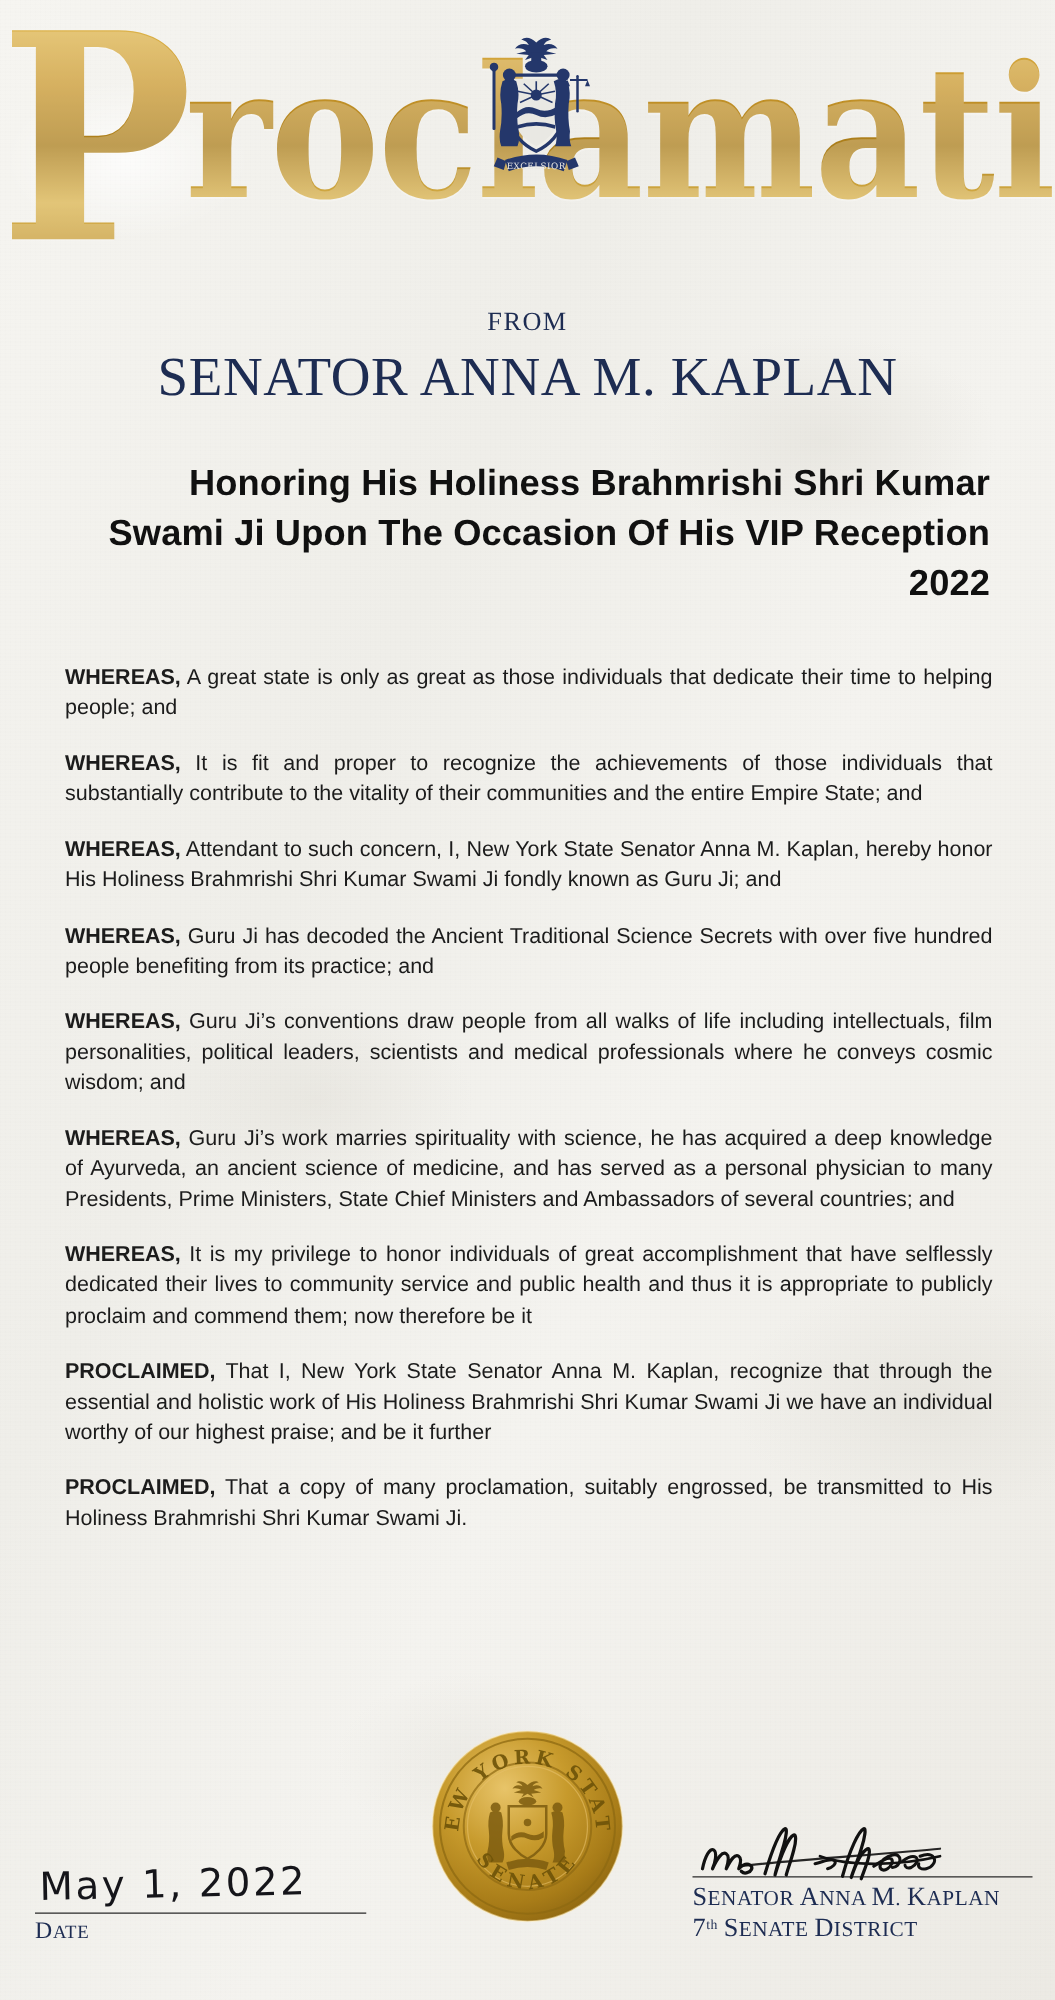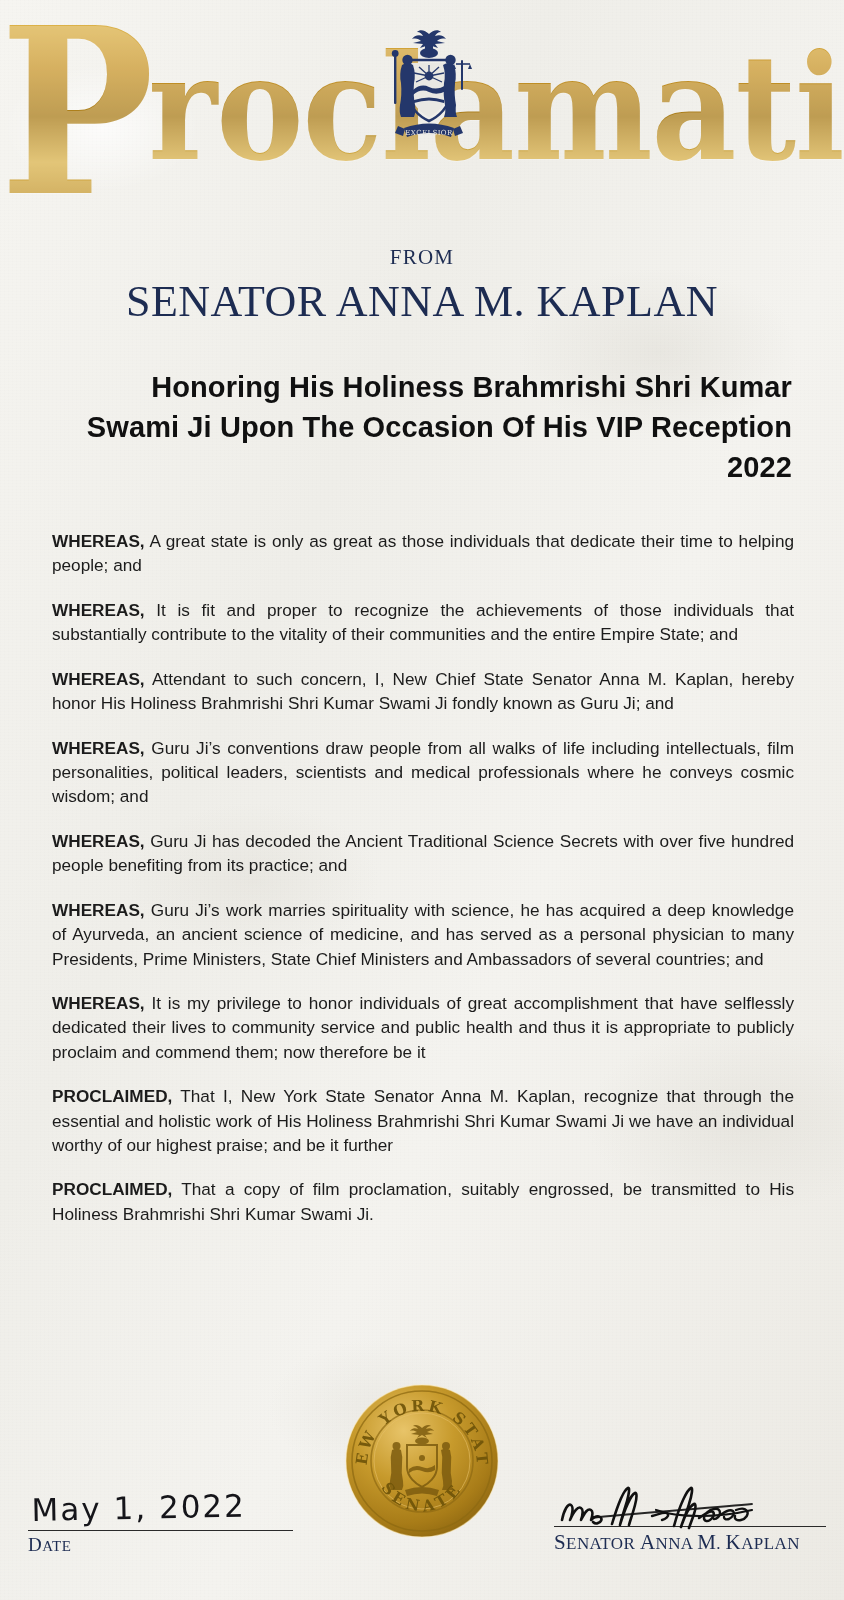--- a/index.html
+++ b/index.html
@@ -239,27 +239,27 @@
 
     <div class="from-line">FROM</div>
     <div class="senator-name">SENATOR ANNA M. KAPLAN</div>
   </div>
 
   <div class="honoree">Honoring His Holiness Brahmrishi Shri Kumar Swami Ji Upon The Occasion Of His VIP Reception 2022</div>
 
   <div class="body-block">
     <p class="para"><span class="lead">WHEREAS,</span><span> A great state is only as great as those individuals that dedicate their time to helping people; and</span></p>
     <p class="para"><span class="lead">WHEREAS,</span><span> It is fit and proper to recognize the achievements of those individuals that substantially contribute to the vitality of their communities and the entire Empire State; and</span></p>
-    <p class="para"><span class="lead">WHEREAS,</span><span> Attendant to such concern, I, New Chief State Senator Anna M. Kaplan, hereby honor His Holiness Brahmrishi Shri Kumar Swami Ji fondly known as Guru Ji; and</span></p>
+    <p class="para"><span class="lead">WHEREAS,</span><span> Attendant to such concern, I, New York State Senator Anna M. Kaplan, hereby honor His Holiness Brahmrishi Shri Kumar Swami Ji fondly known as Guru Ji; and</span></p>
+    <p class="para"><span class="lead">WHEREAS,</span><span> Guru Ji has decoded the Ancient Traditional Science Secrets with over five hundred people benefiting from its practice; and</span></p>
     <p class="para"><span class="lead">WHEREAS,</span><span> Guru Ji’s conventions draw people from all walks of life including intellectuals, film personalities, political leaders, scientists and medical professionals where he conveys cosmic wisdom; and</span></p>
-    <p class="para"><span class="lead">WHEREAS,</span><span> Guru Ji has decoded the Ancient Traditional Science Secrets with over five hundred people benefiting from its practice; and</span></p>
     <p class="para"><span class="lead">WHEREAS,</span><span> Guru Ji’s work marries spirituality with science, he has acquired a deep knowledge of Ayurveda, an ancient science of medicine, and has served as a personal physician to many Presidents, Prime Ministers, State Chief Ministers and Ambassadors of several countries; and</span></p>
     <p class="para"><span class="lead">WHEREAS,</span><span> It is my privilege to honor individuals of great accomplishment that have selflessly dedicated their lives to community service and public health and thus it is appropriate to publicly proclaim and commend them; now therefore be it</span></p>
     <p class="para"><span class="lead">PROCLAIMED,</span><span> That I, New York State Senator Anna M. Kaplan, recognize that through the essential and holistic work of His Holiness Brahmrishi Shri Kumar Swami Ji we have an individual worthy of our highest praise; and be it further</span></p>
-    <p class="para"><span class="lead">PROCLAIMED,</span><span> That a copy of film proclamation, suitably engrossed, be transmitted to His Holiness Brahmrishi Shri Kumar Swami Ji.</span></p>
+    <p class="para"><span class="lead">PROCLAIMED,</span><span> That a copy of many proclamation, suitably engrossed, be transmitted to His Holiness Brahmrishi Shri Kumar Swami Ji.</span></p>
   </div>
 
   <div class="footer">
 
     <svg class="seal" viewBox="0 0 154 154">
       <defs>
         <radialGradient id="goldg" cx="38%" cy="30%" r="78%">
           <stop offset="0%" stop-color="#e8c469"></stop>
           <stop offset="42%" stop-color="#c79a2c"></stop>
           <stop offset="78%" stop-color="#a87c18"></stop>
@@ -310,15 +310,16 @@
             <path d="M143 44 c6 -4 11 -8 14 -6 c2 2 0 6 -3 8 c-3 2 -6 1 -6 -2 c0 -4 5 -8 10 -9 c4 -1 6 1 6 4 c0 3 -3 6 -6 6" stroke-width="2.5"></path>
             <path d="M166 40 c4 -3 8 -5 11 -3 c2 2 0 6 -4 8 c-3 1 -5 0 -5 -2" stroke-width="2.4"></path>
             <path d="M180 36 c5 -2 9 -2 11 1 c2 3 -1 8 -6 9 c-4 1 -7 -1 -6 -4" stroke-width="2.4"></path>
             <path d="M100 36 c22 8 62 8 96 0" stroke-width="2.2"></path>
             <path d="M36 44 c30 -4 120 -10 160 -14" stroke-width="1.8" opacity="0.9"></path>
           </g>
         </svg>
       </div>
       <div class="rule"></div>
       <div class="sign-name"><span class="c1">S</span>ENATOR <span class="c1">A</span>NNA <span class="c1">M</span>. <span class="c1">K</span>APLAN</div>
+      <div class="sign-district"><span class="c1">7</span><span class="sup">th</span> <span class="c1">S</span>ENATE <span class="c1">D</span>ISTRICT</div>
     </div>
   </div>
 </div>
 
 </body></html>

